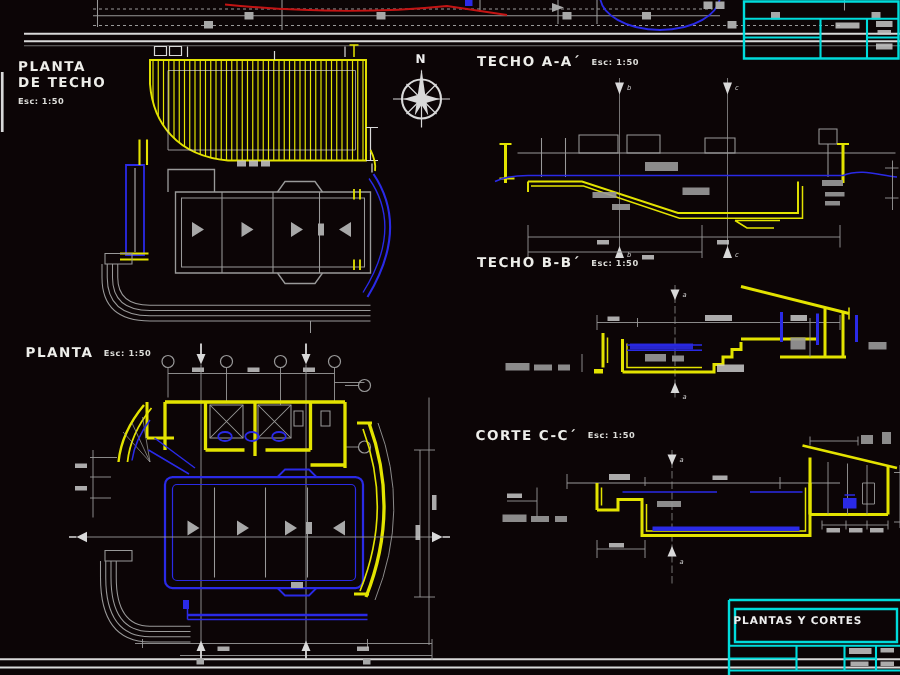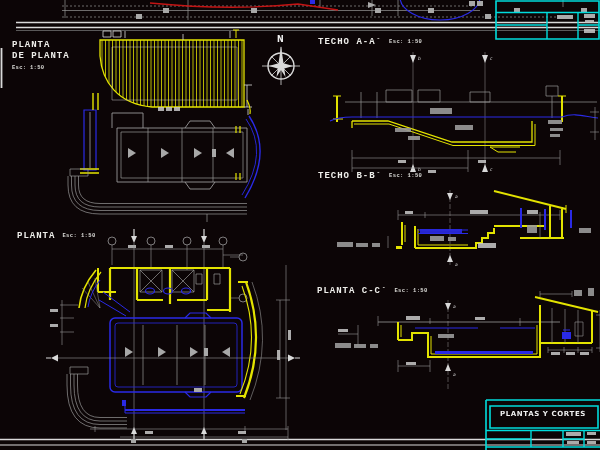--- a/index.html
+++ b/index.html
@@ -8,24 +8,24 @@
   svg{position:absolute;left:0;top:0;}
   svg *{vector-effect:non-scaling-stroke;}
   path,line,rect,circle,ellipse,polyline{fill:none;stroke-linecap:butt;}
   .w{stroke:#d9d9d9}.g{stroke:#999}.gd{stroke:#6f6f6f}.y{stroke:#e3e300}.b{stroke:#2a2ae6}
   .c{stroke:#00dcdc}.r{stroke:#c41414}
   .fw{fill:#d9d9d9;stroke:none}.fg{fill:#a8a8a8;stroke:none}.fy{fill:#e3e300;stroke:none}
   .fb{fill:#2a2ae6;stroke:none}
   .smudge{fill:#c9c9c9;stroke:none;opacity:.85}
   .gsmudge{fill:#9a9a9a;stroke:none;opacity:.9}
   .lbl{position:absolute;color:#eeeeea;font-weight:bold;letter-spacing:1px;line-height:1.25;}
-  .big{font-size:9px;font-family:Liberation Mono, monospace;}
+  .big{font-size:9px;}
   .esc{font-size:5.5px;font-weight:bold;letter-spacing:.4px;color:#dcdcd8;}
   .inlineesc{display:inline-block;margin-left:7px;vertical-align:1px;}
-  .tbt{position:absolute;left:489px;top:410px;width:108px;text-align:center;
+  .tbt{position:absolute;left:489px;top:410px;width:108px;text-align:left;
        color:#efefef;font-size:7px;font-weight:bold;letter-spacing:.6px;}
   text{font-family:"DejaVu Sans",sans-serif;}
   .mk{font-size:4.5px;fill:#cfcfcf;font-style:italic;}
   .north-n{font-size:8px;fill:#efefef;font-weight:bold;}
 </style>
 </head>
 <body>
 
 <div id="stage">
 
@@ -340,35 +340,35 @@
     <path class="c" stroke-width="1.4" d="M486,430.5 H600 M531,430.5 V447 M563,430.5 V447 M584,430.5 V447 M486,439 H531 M563,439 H584 M486,447 H600"></path>
     <rect class="smudge" x="566" y="432" width="15" height="4"></rect>
     <rect class="smudge" x="567" y="441" width="12" height="3"></rect>
     <rect class="smudge" x="587" y="432" width="9" height="3"></rect>
     <rect class="smudge" x="587" y="441" width="9" height="3"></rect>
   </g>
 </svg>
 
 <div class="lbl big" style="left:12px;top:40px;">
   <div>PLANTA</div>
-  <div>DE PLANTA</div>
+  <div>DE TECHO</div>
   <div class="esc" style="letter-spacing:.3px;margin-top:2px;">Esc: 1:50</div>
 </div>
 
 <div class="lbl big" style="left:17px;top:231px;">
   <span>PLANTA</span><span class="esc inlineesc">Esc: 1:50</span>
 </div>
 
 <div class="lbl big" style="left:318px;top:37px;">
   <span>TECHO A-A´</span><span class="esc inlineesc">Esc: 1:50</span>
 </div>
 
 <div class="lbl big" style="left:318px;top:171px;">
   <span>TECHO B-B´</span><span class="esc inlineesc">Esc: 1:50</span>
 </div>
 
 <div class="lbl big" style="left:317px;top:286px;">
-  <span>PLANTA C-C´</span><span class="esc inlineesc">Esc: 1:50</span>
+  <span>CORTE C-C´</span><span class="esc inlineesc">Esc: 1:50</span>
 </div>
 
 <div class="tbt">PLANTAS Y CORTES</div>
 
 </div>
 
 </body></html>

